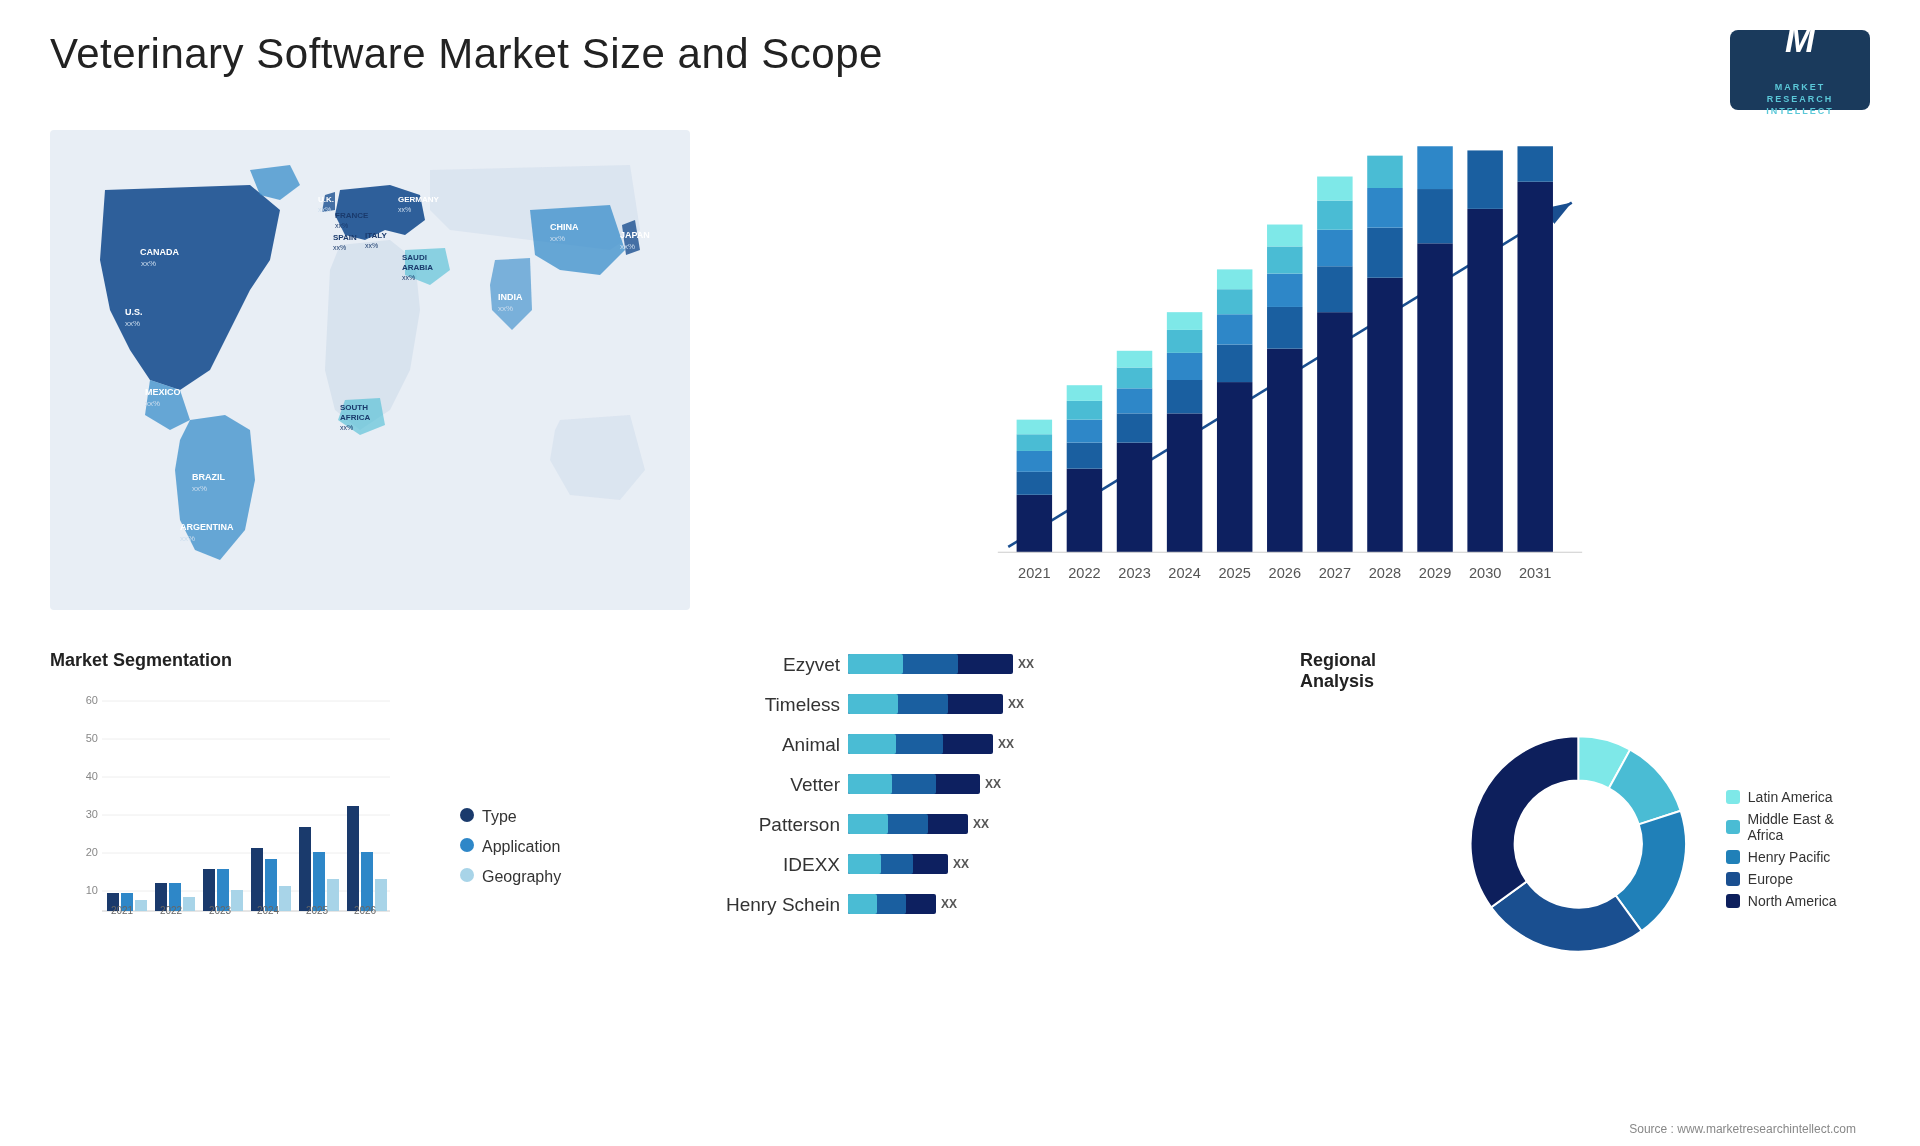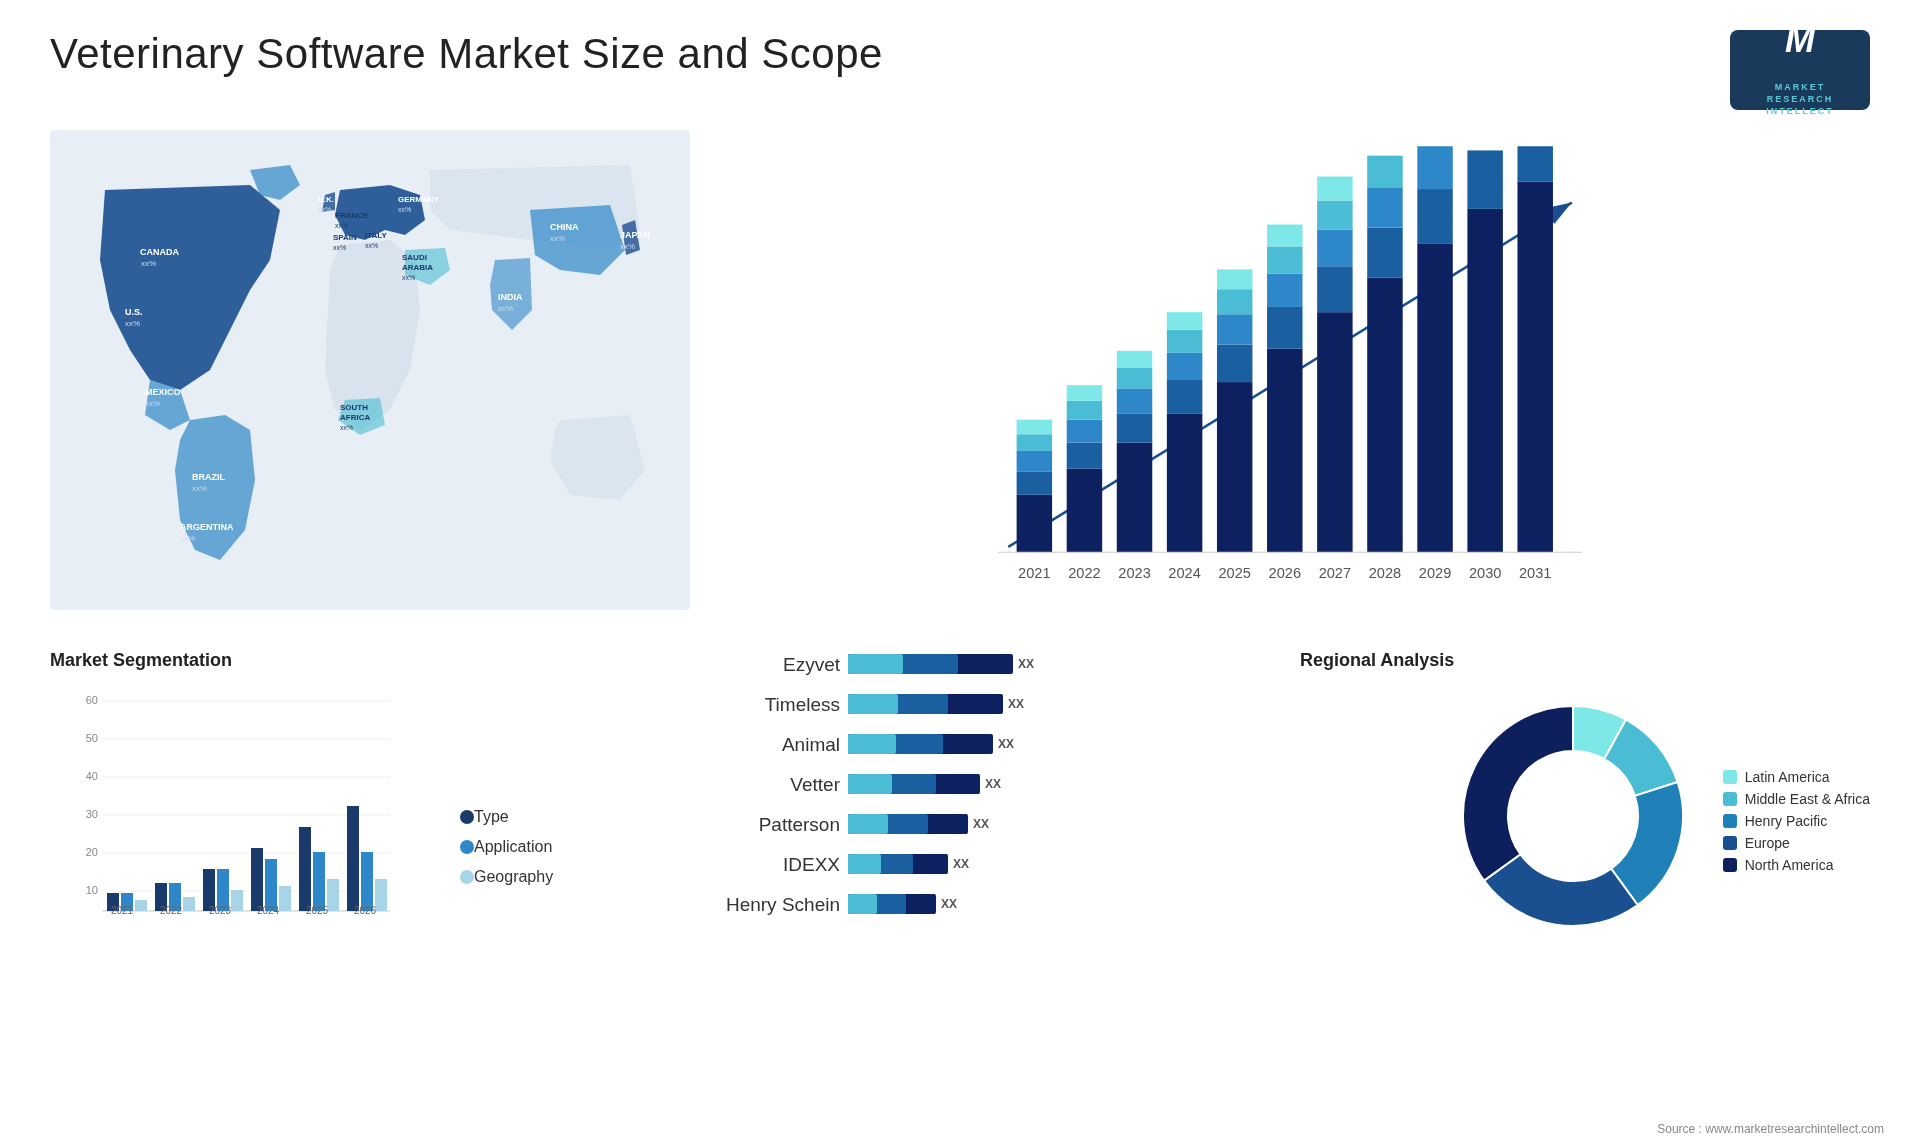--- a/index.html
+++ b/index.html
@@ -117,21 +117,22 @@
     }
     .seg-legend {
       display: flex;
       flex-direction: column;
       gap: 12px;
       justify-content: center;
       padding-bottom: 30px;
     }
     .legend-item {
       display: flex;
-      align-items: center;
+      align-items: flex-start;
+      gap: 8px;
       font-size: 16px;
       color: #333;
     }
     .legend-dot {
       width: 14px;
       height: 14px;
       border-radius: 50%;
     }
 
     
@@ -152,22 +153,21 @@
     }
     .player-bar-container {
       flex: 1;
       height: 30px;
       display: flex;
     }
 
     
     .regional-section {
       display: flex;
-      flex-direction: column;
-      align-items: flex-end;
+      align-items: center;
     }
     .regional-legend {
       margin-top: 10px;
       display: flex;
       flex-direction: column;
       gap: 6px;
     }
     .reg-legend-item {
       display: flex;
       align-items: center;
@@ -177,21 +177,21 @@
     }
     .reg-legend-dot {
       width: 14px;
       height: 14px;
       border-radius: 3px;
     }
 
     .source-text {
       position: absolute;
       bottom: 10px;
-      right: 36px;
+      right: 64px;
       font-size: 12px;
       color: #888;
     }
   </style>
 </head>
 <body>
 
 <div class="page-container">
 
   <div class="header">

